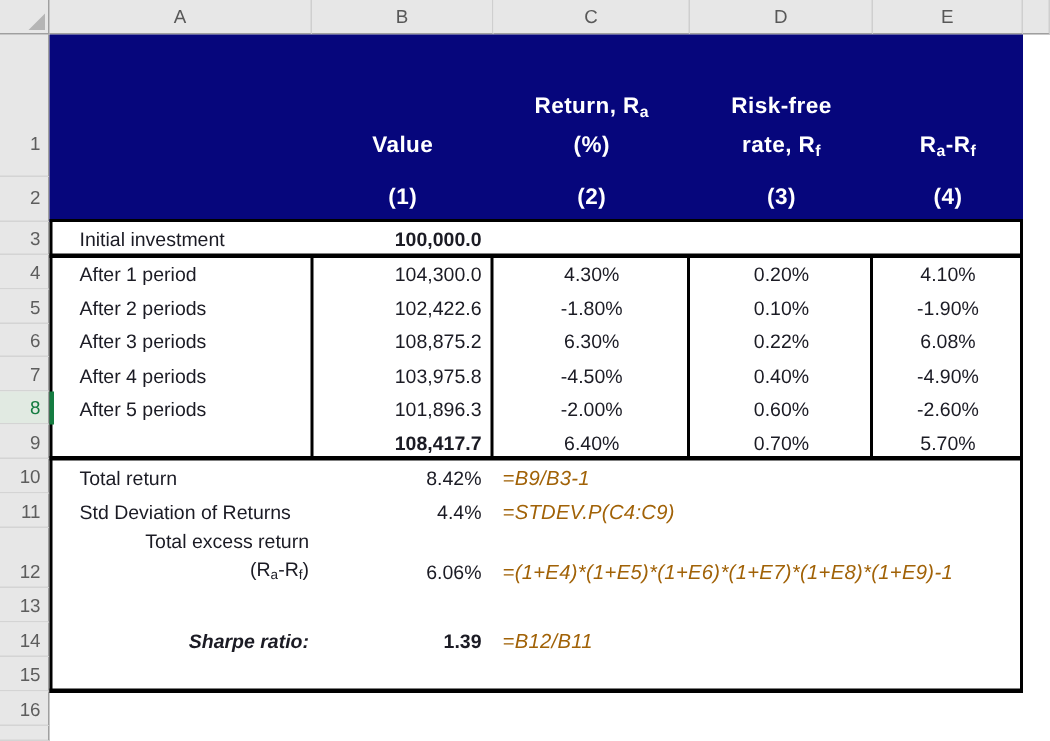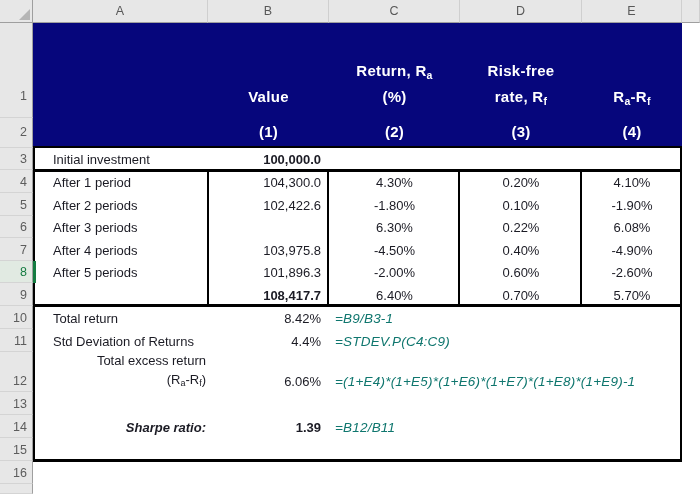--- a/index.html
+++ b/index.html
@@ -25,21 +25,21 @@
   .nh2{display:flex;align-items:center;justify-content:center;font-size:15px;letter-spacing:.3px;}
   sub.s{font-size:10.5px;vertical-align:-3px;line-height:0;}
   
   .cell{display:flex;align-items:flex-end;font-size:13px;color:#1b1b24;padding-bottom:3px;white-space:nowrap;}
   .al{justify-content:flex-start;padding-left:20px;}
   .ar{justify-content:flex-end;padding-right:8px;}
   .ac{justify-content:center;}
   .bold{font-weight:bold;}
   .lbl2{flex-direction:column;align-items:flex-end;justify-content:flex-end;line-height:19px;padding-right:2px;}
   .sharpe{font-weight:bold;font-style:italic;justify-content:flex-end;padding-right:2px;}
-  .formula{grid-column:4/8;color:#0f766e;font-style:italic;font-size:13.5px;letter-spacing:.2px;justify-content:flex-start;padding-left:6px;}
+  .formula{grid-column:4/8;color:#a16207;font-style:italic;font-size:13.5px;letter-spacing:.2px;justify-content:flex-start;padding-left:6px;}
   sub.sf{font-size:9px;vertical-align:-2px;line-height:0;}
   
   .bd{position:absolute;background:#000;}
   .green-bar{position:absolute;background:#157c41;}
 </style>
 </head>
 <body>
 
 <div class="sheet">
 
@@ -103,20 +103,21 @@
   <div class="cell ac" style="grid-area:5/5">0.20%</div>
   <div class="cell ac" style="grid-area:5/6">4.10%</div>
 
   <div class="cell al" style="grid-area:6/2">After 2 periods</div>
   <div class="cell ar" style="grid-area:6/3">102,422.6</div>
   <div class="cell ac" style="grid-area:6/4">-1.80%</div>
   <div class="cell ac" style="grid-area:6/5">0.10%</div>
   <div class="cell ac" style="grid-area:6/6">-1.90%</div>
 
   <div class="cell al" style="grid-area:7/2">After 3 periods</div>
+  <div class="cell ar" style="grid-area:7/3">108,875.2</div>
   <div class="cell ac" style="grid-area:7/4">6.30%</div>
   <div class="cell ac" style="grid-area:7/5">0.22%</div>
   <div class="cell ac" style="grid-area:7/6">6.08%</div>
 
   <div class="cell al" style="grid-area:8/2">After 4 periods</div>
   <div class="cell ar" style="grid-area:8/3">103,975.8</div>
   <div class="cell ac" style="grid-area:8/4">-4.50%</div>
   <div class="cell ac" style="grid-area:8/5">0.40%</div>
   <div class="cell ac" style="grid-area:8/6">-4.90%</div>
 

